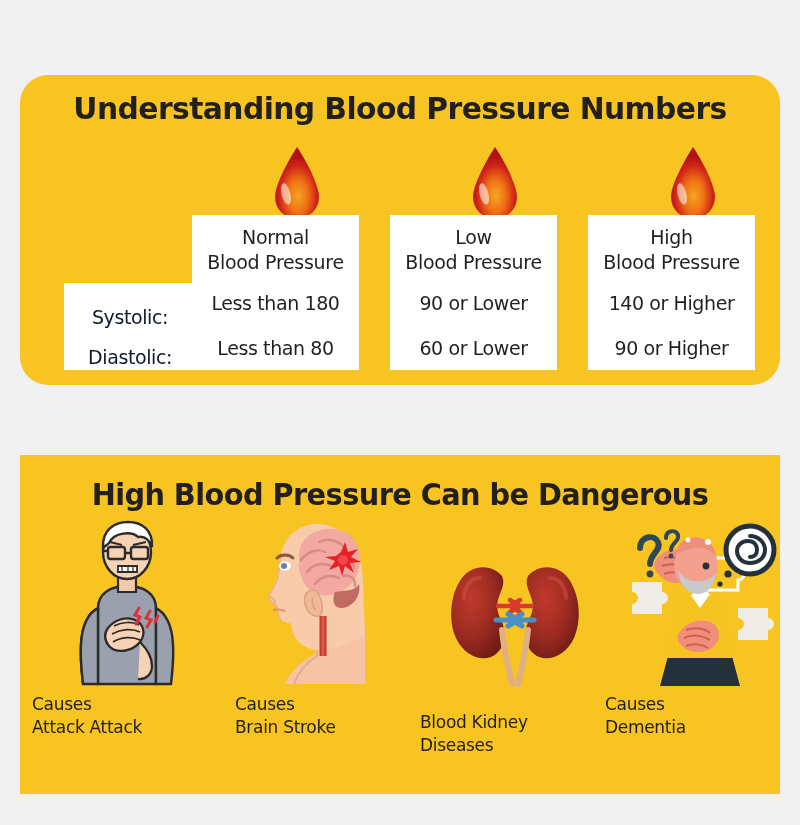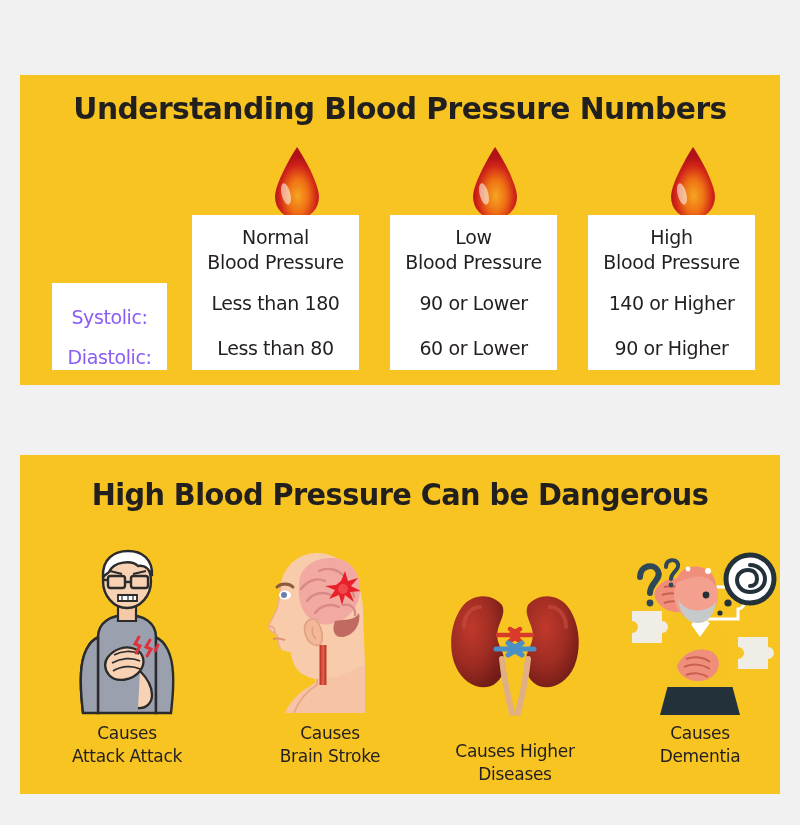--- a/index.html
+++ b/index.html
@@ -14,21 +14,21 @@
     overflow: hidden;
     position: relative;
   }
 
   .panel {
     position: absolute;
     background: #f8c422;
     left: 20px;
     width: 760px;
   }
-  #panel-numbers { top: 75px; height: 310px; }
+  #panel-numbers { top: 75px; height: 310px; border-radius: 28px; }
   #panel-dangers { top: 455px; height: 339px; }
 
   .panel-title {
     position: absolute;
     left: 0;
     width: 100%;
     text-align: center;
     color: #221f1f;
     font-family: "DejaVu Sans", sans-serif;
     font-weight: bold;
@@ -88,40 +88,40 @@
     font-size: 19px;
     letter-spacing: -0.4px;
     font-weight: 500;
   }
   .cardcol .val.v1 { margin-top: 17px; }
   .cardcol .val.v2 { margin-top: 23px; }
 
   #card-label {
     position: absolute;
     background: #ffffff;
-    left: 32px;
+    left: 44px;
     top: 208px;
-    width: 115px;
+    width: 132px;
     height: 87px;
-    color: #8b5cf6;
+    color: #0f172a;
     font-family: "DejaVu Sans", sans-serif;
     font-size: 19px;
     font-weight: 500;
     letter-spacing: -0.4px;
     text-align: center;
   }
   #card-label .rowlabel:first-child { padding-top: 14px; }
   #card-label .rowlabel { line-height: 40px; }
 
   
   .risk {
     position: absolute;
-    top: 90px;
+    top: 61px;
     width: 190px;
-    text-align: center;
+    text-align: left;
   }
   .risk .art {
     height: 175px;
     position: relative;
   }
   .risk .art svg { display: block; margin: 0 auto; }
   .risk .caption {
     font-family: "DejaVu Sans", sans-serif;
     font-size: 17px;
     line-height: 23px;
@@ -316,21 +316,21 @@
         <path d="M56 86 L82 86 M72 86 L82 80 M72 86 L82 92" stroke="#4a90c4" stroke-width="5" fill="none" stroke-linecap="round"></path>
 
         <path d="M92 72 L72 72 M80 72 L70 66 M80 72 L70 78" stroke="#d93b2b" stroke-width="4.5" fill="none" stroke-linecap="round"></path>
         <path d="M94 86 L68 86 M78 86 L68 80 M78 86 L68 92" stroke="#4a90c4" stroke-width="5" fill="none" stroke-linecap="round"></path>
 
         <path d="M62 96 C64 116 68 134 72 150" stroke="#e0b084" stroke-width="6" fill="none" stroke-linecap="round"></path>
         <path d="M88 96 C86 116 82 134 78 150" stroke="#e0b084" stroke-width="6" fill="none" stroke-linecap="round"></path>
       </svg>
     </div>
     <div class="caption">
-      <div>Causes Higher</div>
+      <div>Blood Kidney</div>
       <div>Diseases</div>
     </div>
   </div>
 
   <div class="risk" style="left:585px;">
     <div class="art">
       <svg width="160" height="170" viewBox="0 0 160 170">
 
         <g fill="#f0ede6">
           <path d="M12 66 L42 66 L42 76 A6 6 0 0 1 42 88 L42 98 L12 98 L12 88 A6 6 0 0 0 12 76 Z"></path>

